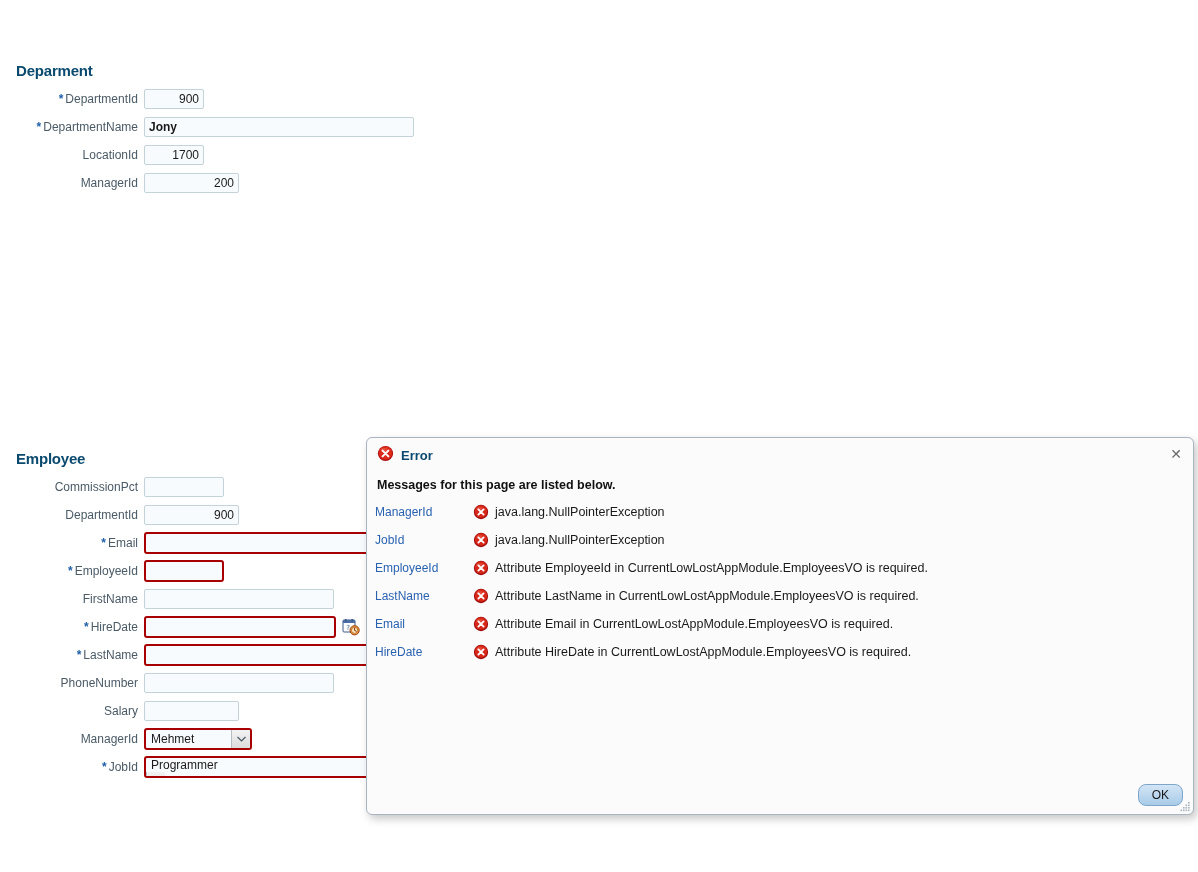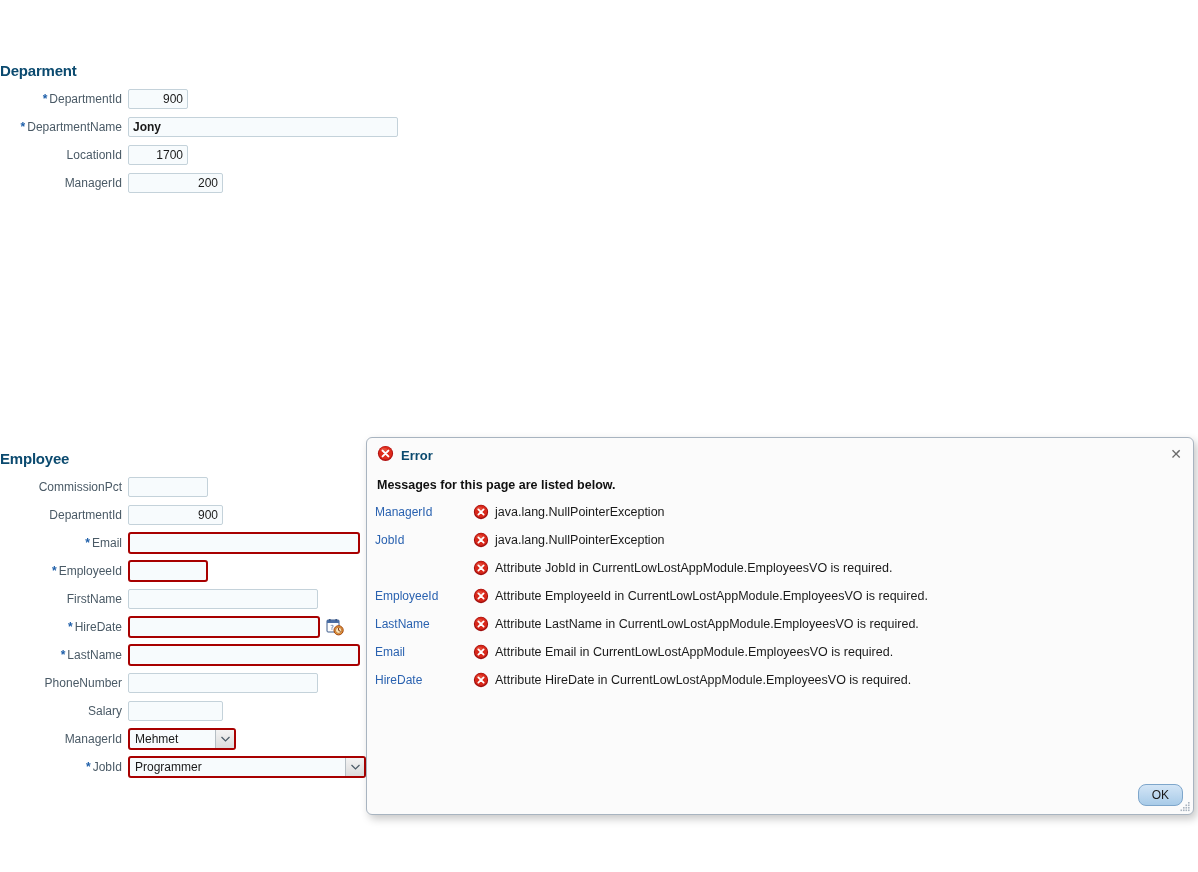--- a/index.html
+++ b/index.html
@@ -8,21 +8,21 @@
     width: 1198px; height: 872px;
     background: #ffffff;
     font-family: "Liberation Sans", sans-serif;
     font-size: 12px;
     color: #333333;
     overflow: hidden;
   }
   #root { position: relative; width: 1198px; height: 872px; }
 
   
-  .panel { position: absolute; left: 0; }
+  .panel { position: absolute; left: 16px; }
   .panel-title {
     font-size: 15px;
     font-weight: bold;
     color: #0b4a6f;
     margin: 0 0 6px 0;
     padding-left: 0px;
     letter-spacing: -0.2px;
   }
   .form-row {
     display: flex;
@@ -86,21 +86,21 @@
   }
   .sel-wrap .sel-btn {
     width: 19px;
     flex: 0 0 19px;
     background: linear-gradient(#f3f3f3, #dcdcdc);
     border-left: 1px solid #b6bec4;
     display: flex; align-items: center; justify-content: center;
   }
   .sel-wrap .sel-btn svg { display: block; }
   .sel-mgr { width: 108px; }
-  .sel-job { width: 238px; }
+  .sel-job { width: 238px; flex-direction: column; }
 
   
   .cal-ico { margin-left: 6px; width: 18px; height: 18px; display: inline-block; }
 
   
   #dialog {
     position: absolute;
     left: 366px; top: 437px;
     width: 828px; height: 378px;
     background: #fbfbfb;
@@ -323,32 +323,20 @@
             <span class="msg-label">JobId</span>
             <span class="msg-icon">
               <svg class="err-ico" width="16" height="16" viewBox="0 0 17 17">
                 <circle cx="8.5" cy="8.5" r="7.6" fill="#9f0d0d"></circle>
                 <circle cx="8.5" cy="8" r="6.6" fill="#d8281a"></circle>
                 <ellipse cx="7" cy="5" rx="3.3" ry="1.9" fill="#ef6a55" opacity="0.5"></ellipse>
                 <path d="M5.7 5.7 L11.3 11.3 M11.3 5.7 L5.7 11.3" stroke="#ffffff" stroke-width="1.9" stroke-linecap="round"></path>
               </svg>
             </span>
             <span class="msg-text">java.lang.NullPointerException</span>
-          </div>
-          <div class="msg-row">
-            <span class="msg-label"></span>
-            <span class="msg-icon">
-              <svg class="err-ico" width="16" height="16" viewBox="0 0 17 17">
-                <circle cx="8.5" cy="8.5" r="7.6" fill="#9f0d0d"></circle>
-                <circle cx="8.5" cy="8" r="6.6" fill="#d8281a"></circle>
-                <ellipse cx="7" cy="5" rx="3.3" ry="1.9" fill="#ef6a55" opacity="0.5"></ellipse>
-                <path d="M5.7 5.7 L11.3 11.3 M11.3 5.7 L5.7 11.3" stroke="#ffffff" stroke-width="1.9" stroke-linecap="round"></path>
-              </svg>
-            </span>
-            <span class="msg-text">Attribute JobId in CurrentLowLostAppModule.EmployeesVO is required.</span>
           </div>
           <div class="msg-row">
             <span class="msg-label">EmployeeId</span>
             <span class="msg-icon">
               <svg class="err-ico" width="16" height="16" viewBox="0 0 17 17">
                 <circle cx="8.5" cy="8.5" r="7.6" fill="#9f0d0d"></circle>
                 <circle cx="8.5" cy="8" r="6.6" fill="#d8281a"></circle>
                 <ellipse cx="7" cy="5" rx="3.3" ry="1.9" fill="#ef6a55" opacity="0.5"></ellipse>
                 <path d="M5.7 5.7 L11.3 11.3 M11.3 5.7 L5.7 11.3" stroke="#ffffff" stroke-width="1.9" stroke-linecap="round"></path>
               </svg>

